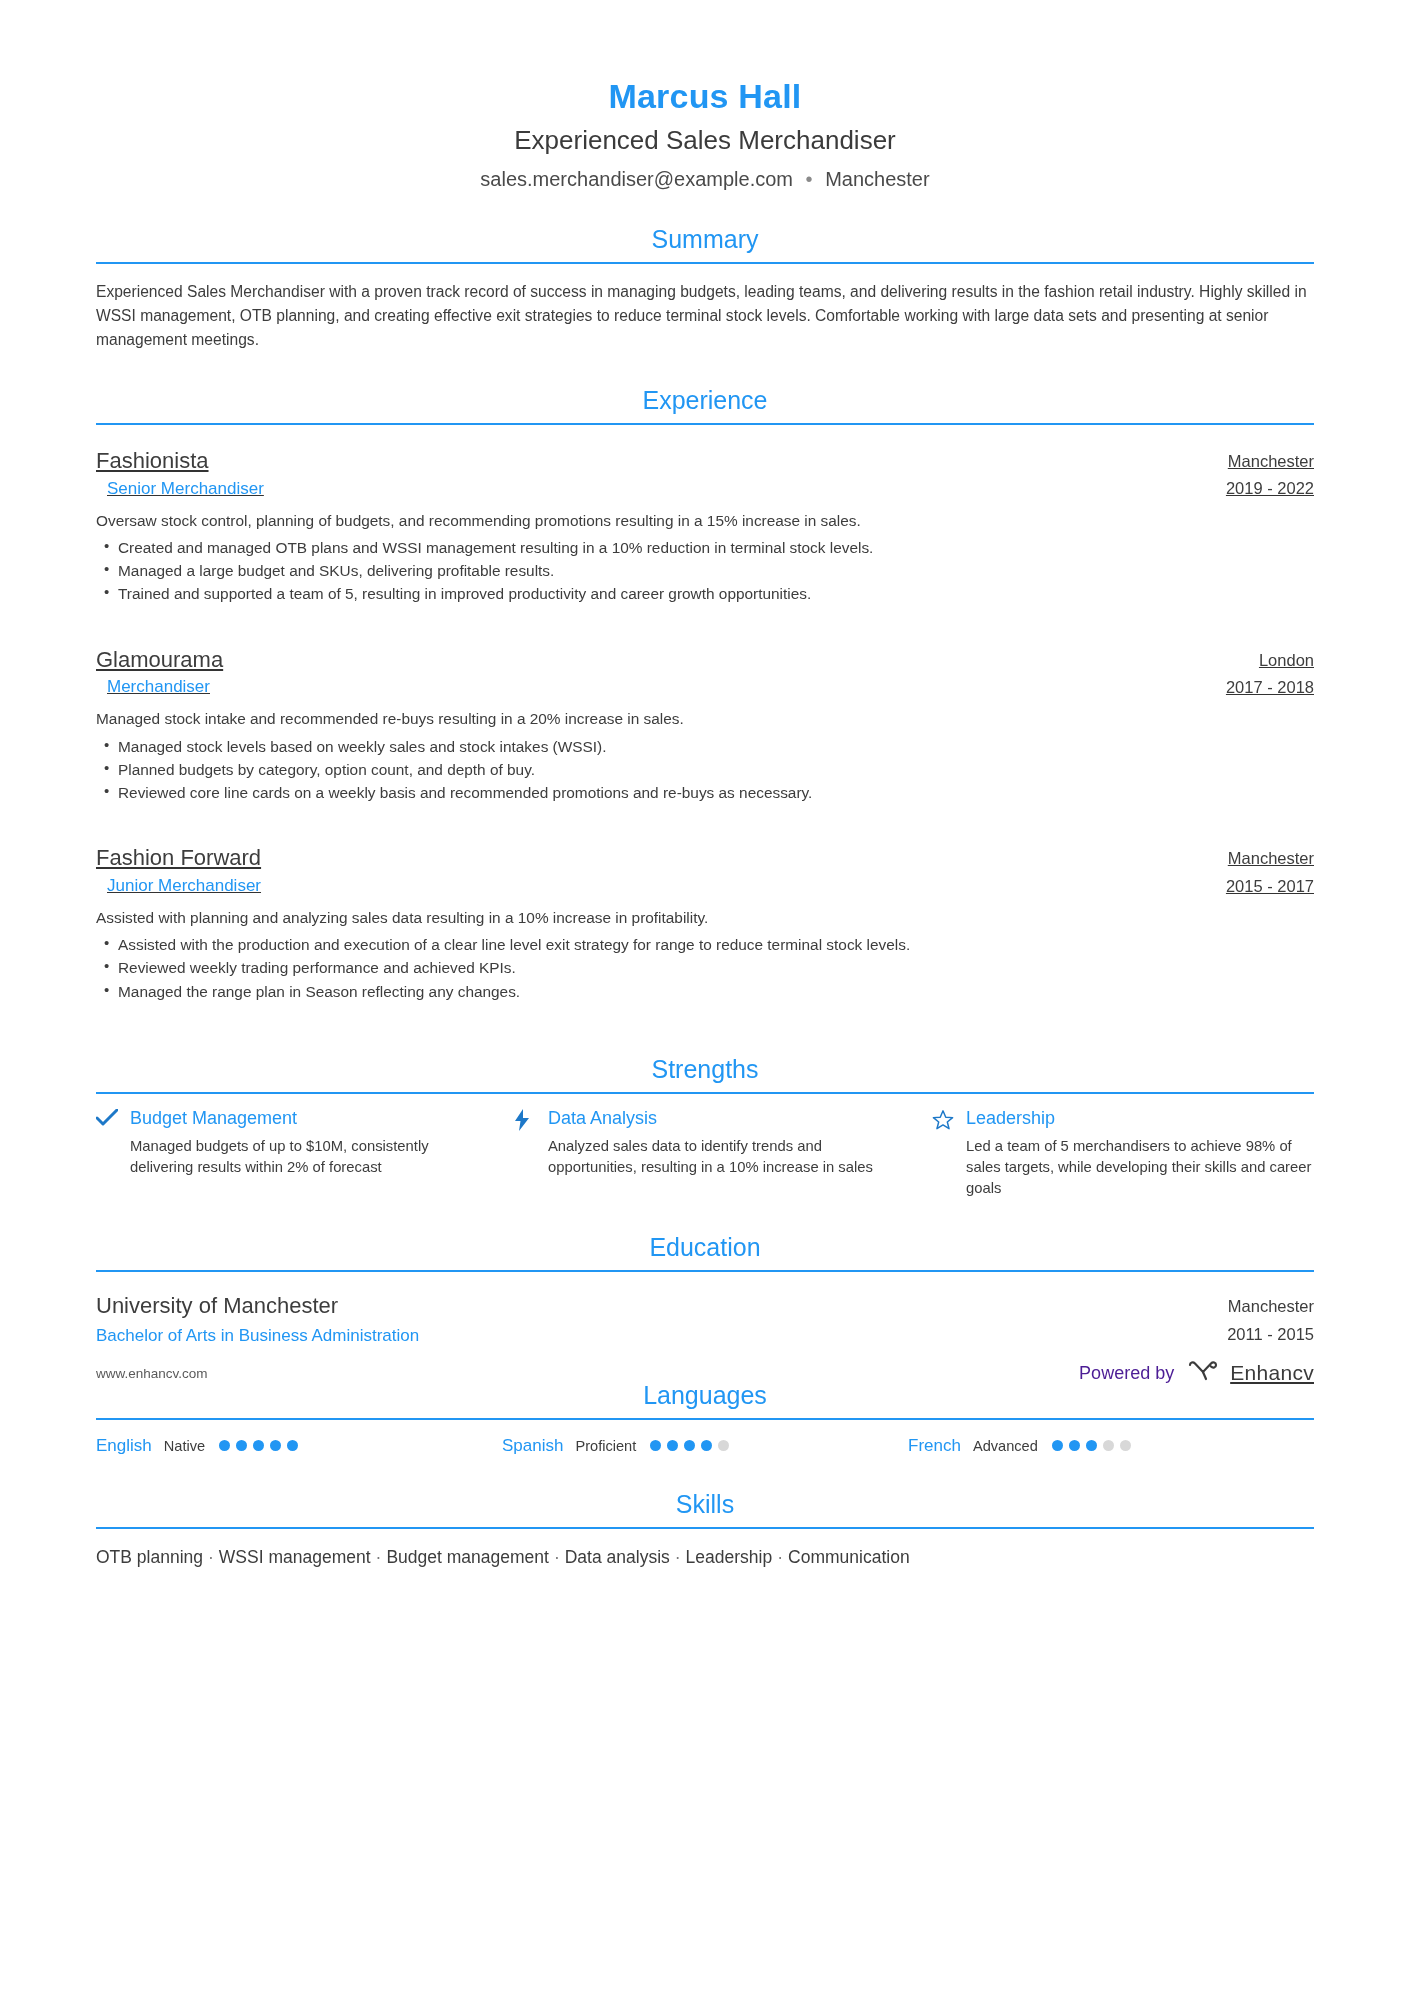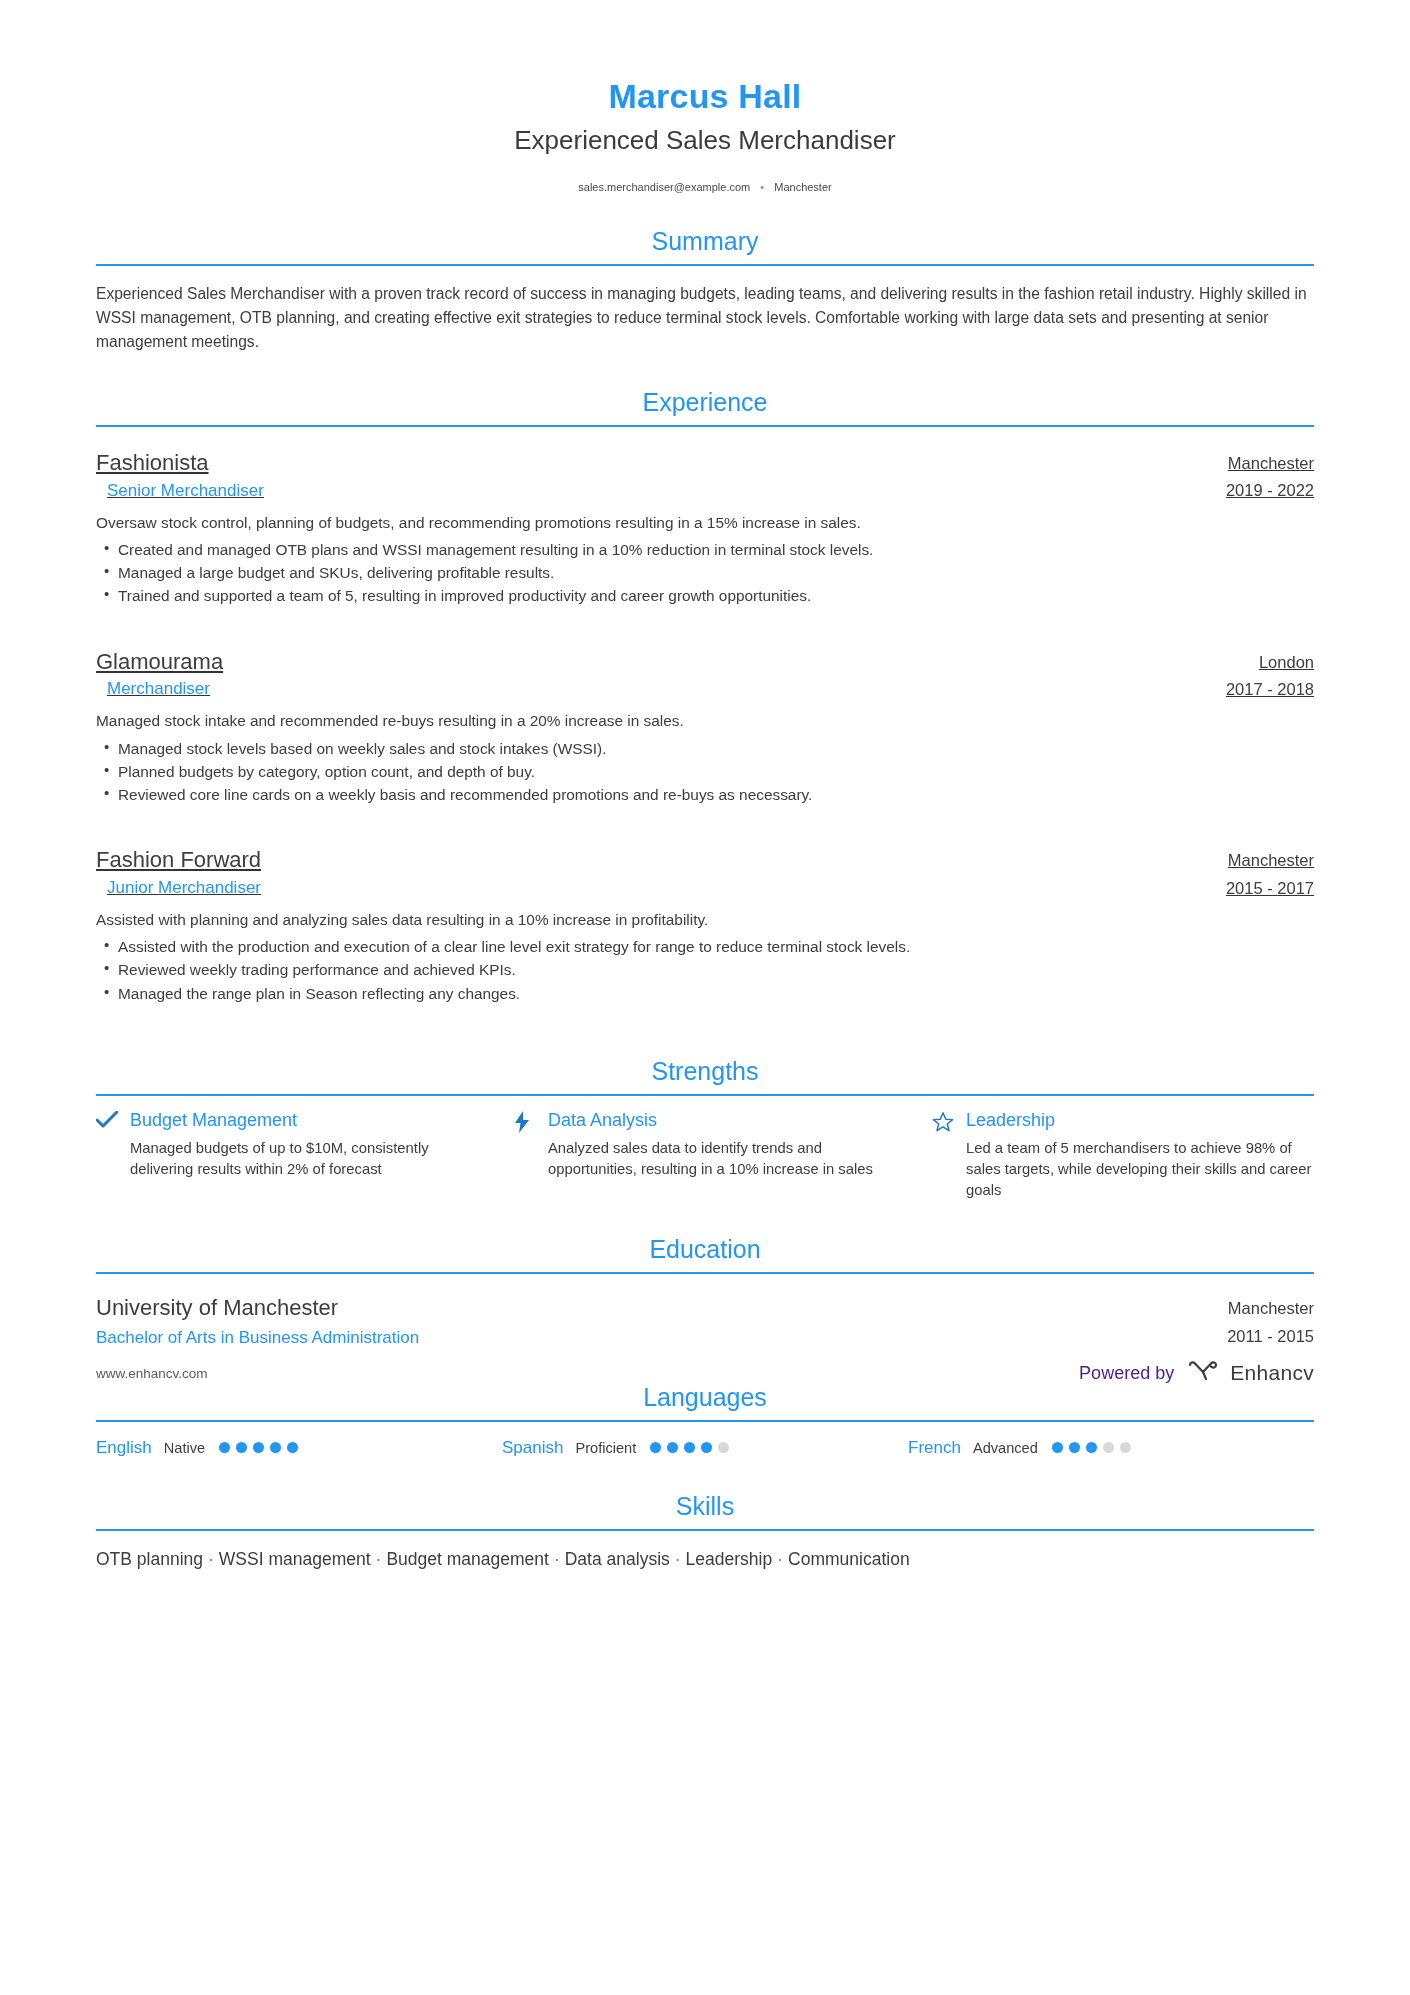--- a/index.html
+++ b/index.html
@@ -36,22 +36,22 @@
   }
   .role {
     color: #3b3b3b;
     font-size: 26px;
     font-weight: 400;
     margin-top: 10px;
     line-height: 1.2;
   }
   .contact {
     color: #4a4a4a;
-    font-size: 11px;
-    margin-top: 24px;
+    font-size: 20px;
+    margin-top: 11px;
   }
   .contact .sep {
     color: #8a8a8a;
     padding: 0 7px;
   }
   
   .section {
     margin-top: 34px;
   }
   .section-title {
@@ -252,20 +252,21 @@
     gap: 14px;
   }
   .powered {
     font-size: 18px;
     color: #4c1d95;
   }
   .brand {
     display: flex;
     align-items: center;
     gap: 8px;
+    text-decoration: underline;
   }
   .brand-name {
     font-size: 21px;
     color: #3b3b3b;
     letter-spacing: 0.3px;
   }
 </style>
 </head>
 <body>
 

